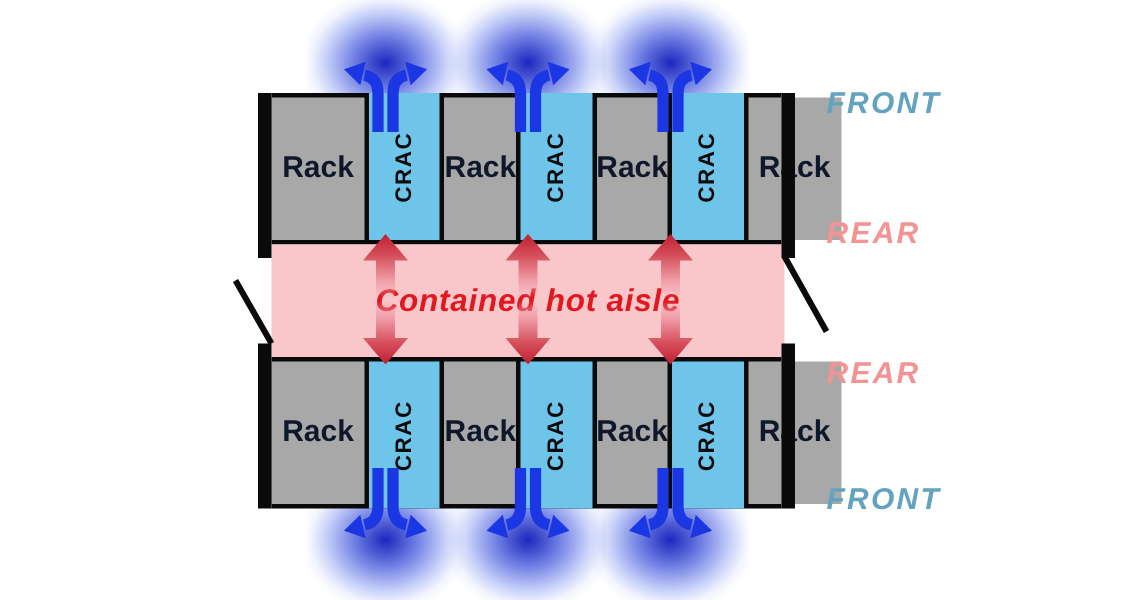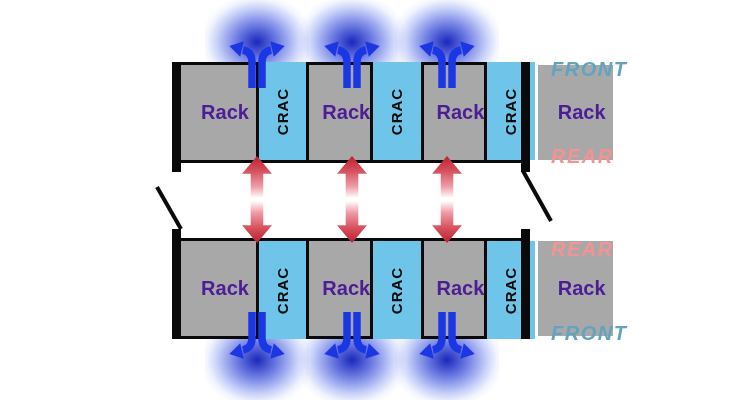--- a/index.html
+++ b/index.html
@@ -19,21 +19,21 @@
   }
   
   .row{
     position:absolute;left:181px;width:340px;height:101px;z-index:2;
     background:#0a0a0a;display:flex;gap:3px;box-sizing:border-box;
     padding:3px 0;
   }
   .row-top{top:62px;}
   .row-bottom{top:238px;}
   .cell{display:flex;align-items:center;justify-content:center;}
-  .rack{background:#a8a8a8;font-weight:bold;font-size:20px;color:#4c1d95;padding-left:13px;}
+  .rack{background:#a8a8a8;font-weight:bold;font-size:20px;color:#0f172a;}
   .rack.outer{flex:0 0 62px;}
   .rack.inner{flex:1 1 72px;}
   .crac{background:#6fc5e9;flex:0 0 15px;}
   .row-top .crac{margin-top:-3px;}
   .row-bottom .crac{margin-bottom:-3px;}
   .vtext{
     transform:rotate(-90deg);white-space:nowrap;font-weight:bold;
     font-size:15px;letter-spacing:1px;color:#0a0a0a;
   }
   
@@ -109,20 +109,23 @@
         <span>Rack</span>
       </div>
     <div class="cell crac">
         <span class="vtext">CRAC</span>
       </div>
     <div class="cell rack outer">
         <span>Rack</span>
       </div>
   </div>
 
+  <div class="aisle">
+    <span class="aisle-label">Contained hot aisle</span>
+  </div>
 
   <div class="row row-bottom">
     <div class="cell rack outer">
         <span>Rack</span>
       </div>
     <div class="cell crac">
         <span class="vtext">CRAC</span>
       </div>
     <div class="cell rack inner">
         <span>Rack</span>

